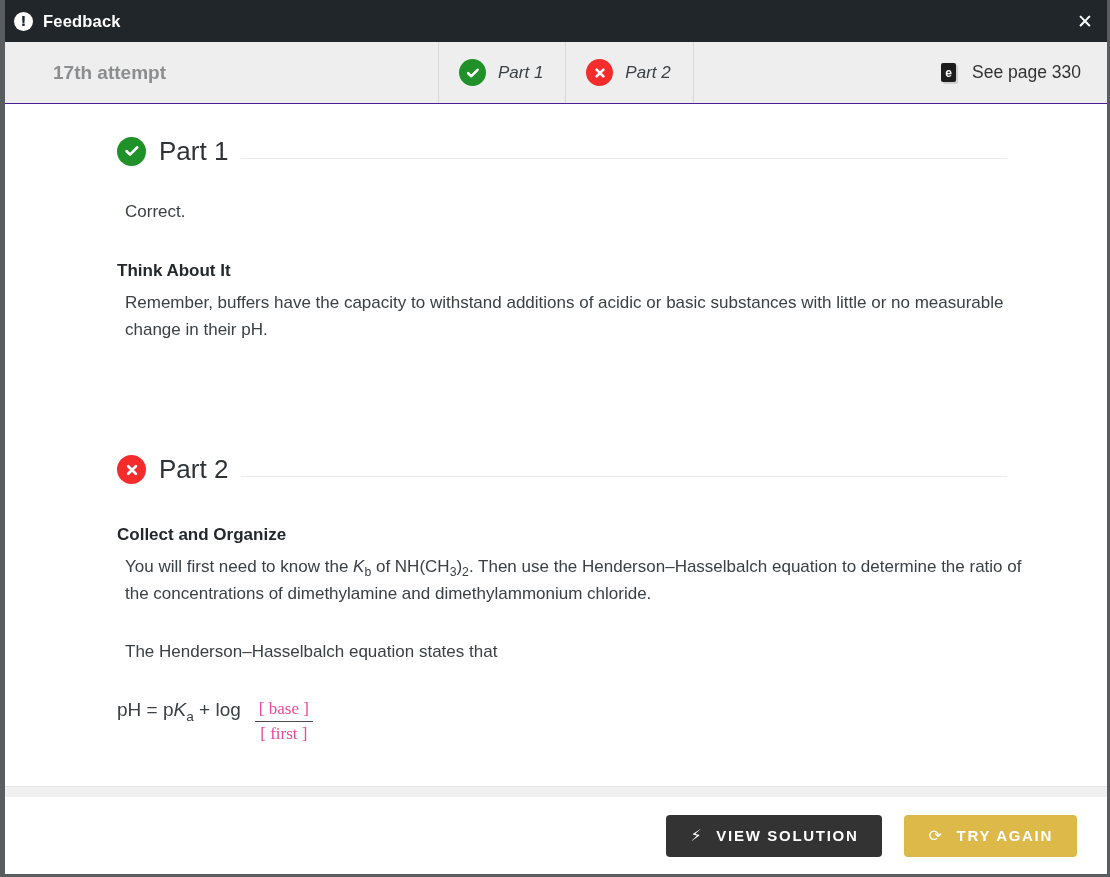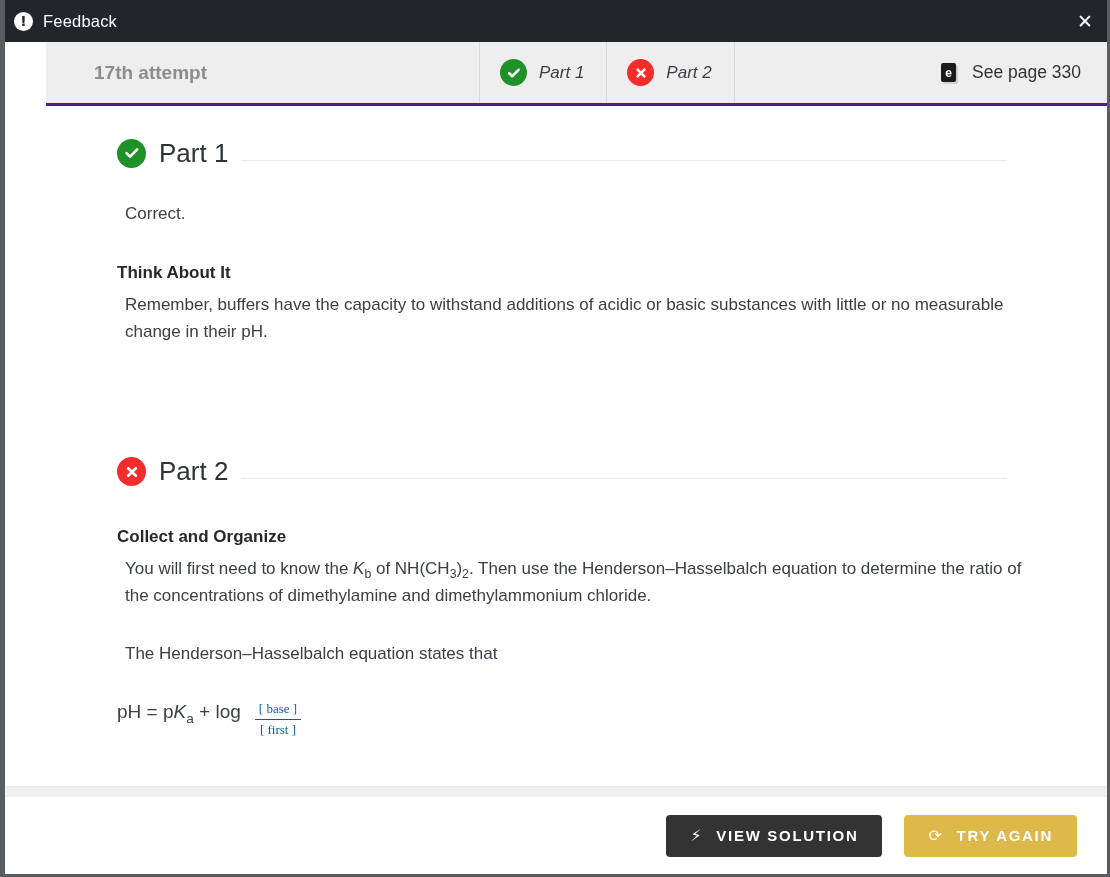--- a/index.html
+++ b/index.html
@@ -53,21 +53,21 @@
     align-items: center;
     justify-content: center;
     font-size: 14px;
     font-weight: bold;
     line-height: 1;
     font-family: "DejaVu Sans", sans-serif;
   }
   .titlebar-title {
     color: #ffffff;
     font-size: 16.5px;
-    font-weight: normal;
+    font-weight: bold;
     letter-spacing: 0.2px;
   }
   .close-btn {
     position: absolute;
     right: 14px;
     top: 50%;
     transform: translateY(-50%);
     color: #ffffff;
     font-size: 19px;
     line-height: 1;
@@ -76,22 +76,21 @@
     user-select: none;
   }
 
   
   .tabbar {
     height: 61px;
     min-height: 61px;
     background: #eeeeee;
     display: flex;
     align-items: stretch;
-    border-bottom: 3px solid #4c1d95;
-    margin-left: 41px;
+    border-bottom: 1px solid #4c1d95;
   }
   .attempt-label {
     width: 433px;
     display: flex;
     align-items: center;
     padding-left: 48px;
     box-sizing: border-box;
     font-size: 19px;
     font-weight: bold;
     color: #8b8d8f;
@@ -214,22 +213,22 @@
     color: #3b4045;
     font-family: "Liberation Sans", sans-serif;
   }
   .formula .lhs { white-space: nowrap; }
   .frac {
     display: inline-flex;
     flex-direction: column;
     align-items: center;
     margin-left: 14px;
     font-family: "Liberation Serif", serif;
-    font-size: 13px;
-    color: #0369a1;
+    font-size: 17px;
+    color: #ec4899;
   }
   .frac .num { padding: 0 4px 2px 4px; }
   .frac .den { padding: 2px 4px 0 4px; }
   .frac .bar {
     width: 100%;
     height: 1px;
     background: #4a4a4a;
   }
 
   

